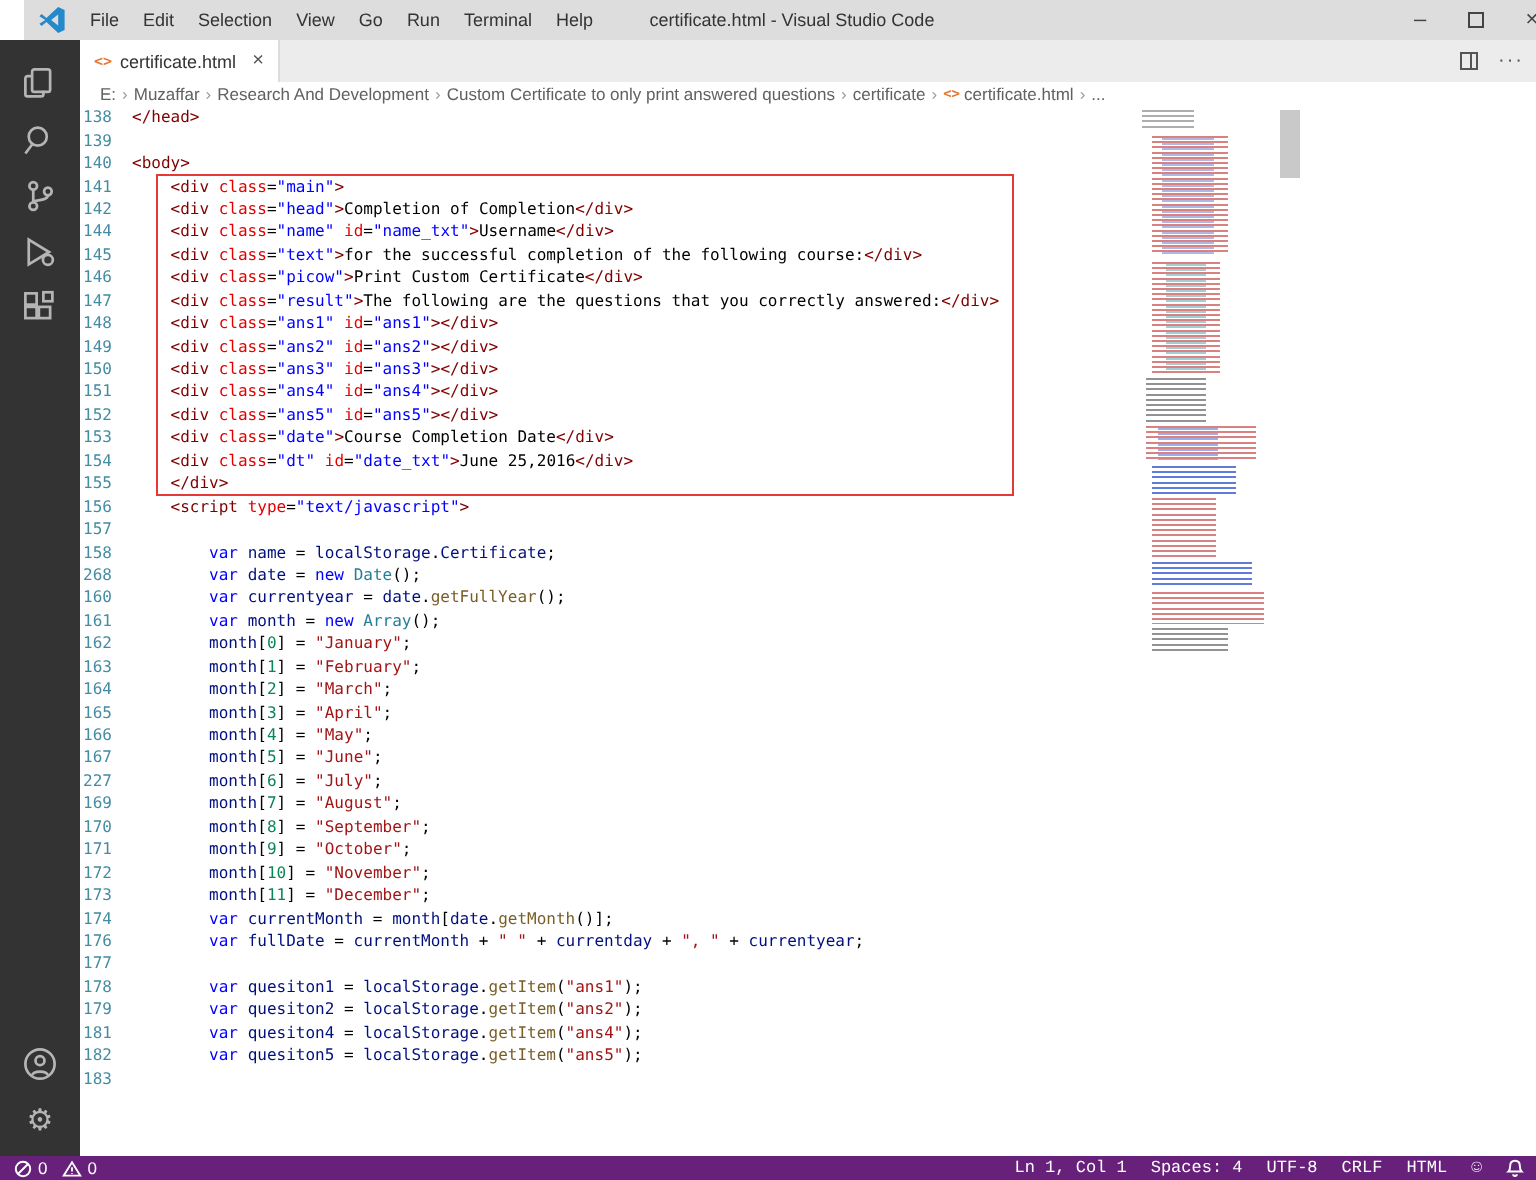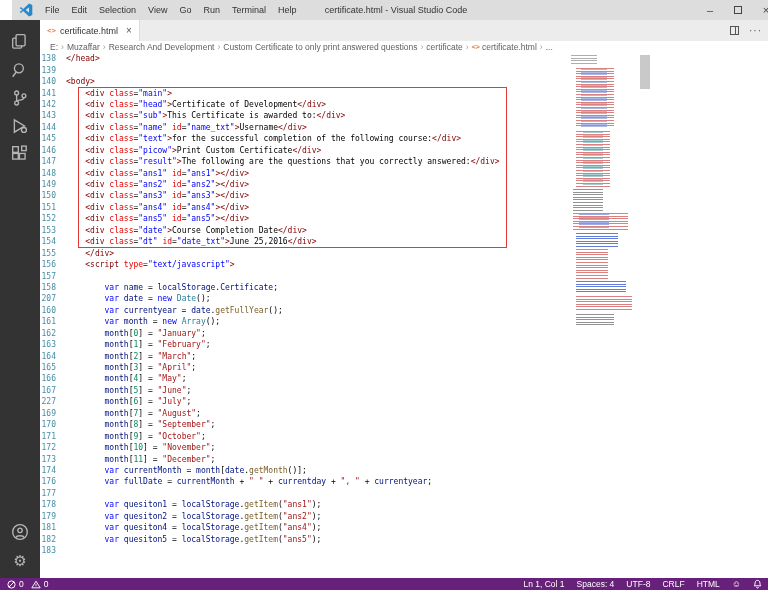--- a/index.html
+++ b/index.html
@@ -55,21 +55,21 @@
 
   
   .minimap { position:absolute; top:2px; right:15px; width:70px; height:290px; }
   .mm { position:absolute; background-image:repeating-linear-gradient(to bottom, var(--c) 0 1px, transparent 1px 2.6px); opacity:.8; }
   .scrollbar-thumb { position:absolute; top:2px; right:2px; width:10px; height:34px; background:rgba(100,100,100,.35); }
 
   
   .statusbar { position:absolute; left:0; top:578px; width:768px; height:12px; background:#68217a;
     color:#ffffff; font-size:8.5px; display:flex; align-items:center; }
   .sb-left { display:flex; align-items:center; gap:3px; padding-left:7px; }
-  .sb-right { position:absolute; right:6px; display:flex; align-items:flex-end; gap:12px; }
+  .sb-right { position:absolute; right:6px; display:flex; align-items:flex-end; gap:12px;font-family:Liberation Mono, monospace; }
   .sb-icon svg { stroke:#fff; fill:none; stroke-width:1.1; display:block; }
   .smiley-glyph { font-size:9px; line-height:1; }
 </style>
 </head>
 <body>
 
 <div class="titlebar">
   <svg class="logo" viewBox="0 0 100 100">
     <path fill="#2489CA" fill-rule="evenodd" d="M72 4 L95 14 L95 86 L72 96 L30 57 L13 71 L5 63 L26 50 L5 37 L13 29 L30 43 Z M72 30 L47 50 L72 70 Z"></path>
   </svg>
@@ -183,25 +183,21 @@
         <div class="code-line">
           <span class="ln">140</span>
           <span class="lt"><span class="tk-t">&lt;body&gt;</span></span>
         </div>
         <div class="code-line">
           <span class="ln">141</span>
           <span class="lt"><span class="tk-p">    </span><span class="tk-t">&lt;div</span><span class="tk-p"> </span><span class="tk-a">class</span><span class="tk-p">=</span><span class="tk-s">"main"</span><span class="tk-t">&gt;</span></span>
         </div>
         <div class="code-line">
           <span class="ln">142</span>
-          <span class="lt"><span class="tk-p">    </span><span class="tk-t">&lt;div</span><span class="tk-p"> </span><span class="tk-a">class</span><span class="tk-p">=</span><span class="tk-s">"head"</span><span class="tk-t">&gt;</span><span class="tk-p">Certificate of Development</span><span class="tk-t">&lt;/div&gt;</span></span>
-        </div>
-        <div class="code-line">
-          <span class="ln">143</span>
-          <span class="lt"><span class="tk-p">    </span><span class="tk-t">&lt;div</span><span class="tk-p"> </span><span class="tk-a">class</span><span class="tk-p">=</span><span class="tk-s">"sub"</span><span class="tk-t">&gt;</span><span class="tk-p">This Certificate is awarded to:</span><span class="tk-t">&lt;/div&gt;</span></span>
+          <span class="lt"><span class="tk-p">    </span><span class="tk-t">&lt;div</span><span class="tk-p"> </span><span class="tk-a">class</span><span class="tk-p">=</span><span class="tk-s">"head"</span><span class="tk-t">&gt;</span><span class="tk-p">Completion of Completion</span><span class="tk-t">&lt;/div&gt;</span></span>
         </div>
         <div class="code-line">
           <span class="ln">144</span>
           <span class="lt"><span class="tk-p">    </span><span class="tk-t">&lt;div</span><span class="tk-p"> </span><span class="tk-a">class</span><span class="tk-p">=</span><span class="tk-s">"name"</span><span class="tk-p"> </span><span class="tk-a">id</span><span class="tk-p">=</span><span class="tk-s">"name_txt"</span><span class="tk-t">&gt;</span><span class="tk-p">Username</span><span class="tk-t">&lt;/div&gt;</span></span>
         </div>
         <div class="code-line">
           <span class="ln">145</span>
           <span class="lt"><span class="tk-p">    </span><span class="tk-t">&lt;div</span><span class="tk-p"> </span><span class="tk-a">class</span><span class="tk-p">=</span><span class="tk-s">"text"</span><span class="tk-t">&gt;</span><span class="tk-p">for the successful completion of the following course:</span><span class="tk-t">&lt;/div&gt;</span></span>
         </div>
         <div class="code-line">
@@ -250,21 +246,21 @@
         </div>
         <div class="code-line">
           <span class="ln">157</span>
           <span class="lt"></span>
         </div>
         <div class="code-line">
           <span class="ln">158</span>
           <span class="lt"><span class="tk-p">        </span><span class="tk-k">var</span><span class="tk-p"> </span><span class="tk-v">name</span><span class="tk-p"> = </span><span class="tk-v">localStorage</span><span class="tk-p">.</span><span class="tk-v">Certificate</span><span class="tk-p">;</span></span>
         </div>
         <div class="code-line">
-          <span class="ln">207</span>
+          <span class="ln">268</span>
           <span class="lt"><span class="tk-p">        </span><span class="tk-k">var</span><span class="tk-p"> </span><span class="tk-v">date</span><span class="tk-p"> = </span><span class="tk-k">new</span><span class="tk-p"> </span><span class="tk-c">Date</span><span class="tk-p">();</span></span>
         </div>
         <div class="code-line">
           <span class="ln">160</span>
           <span class="lt"><span class="tk-p">        </span><span class="tk-k">var</span><span class="tk-p"> </span><span class="tk-v">currentyear</span><span class="tk-p"> = </span><span class="tk-v">date</span><span class="tk-p">.</span><span class="tk-f">getFullYear</span><span class="tk-p">();</span></span>
         </div>
         <div class="code-line">
           <span class="ln">161</span>
           <span class="lt"><span class="tk-p">        </span><span class="tk-k">var</span><span class="tk-p"> </span><span class="tk-v">month</span><span class="tk-p"> = </span><span class="tk-k">new</span><span class="tk-p"> </span><span class="tk-c">Array</span><span class="tk-p">();</span></span>
         </div>

